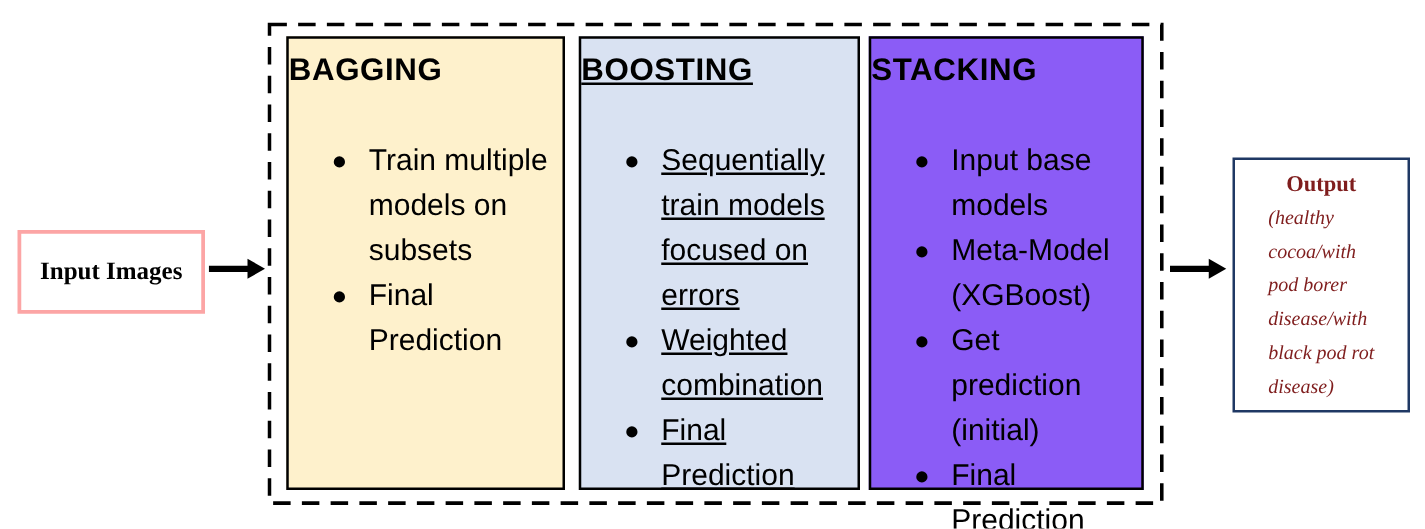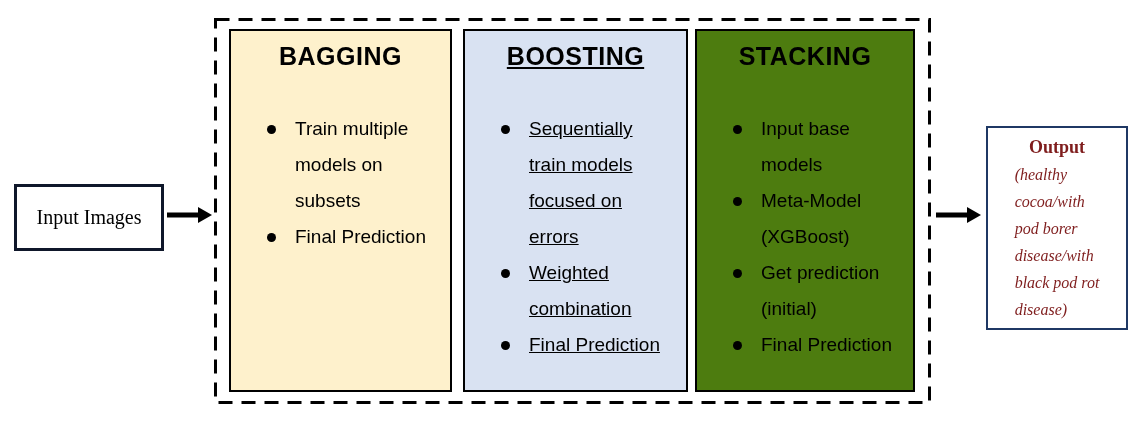--- a/index.html
+++ b/index.html
@@ -12,25 +12,25 @@
     height: 423px;
     background: #ffffff;
     overflow: hidden;
   }
 
   
   .input-box {
     position: absolute;
     left: 14px; top: 184px;
     width: 150px; height: 67px;
-    border: 3px solid #0f172a;
+    border: 3px solid #fca5a5;
     background: #ffffff;
     display: flex; align-items: center; justify-content: center;
     font-family: "Liberation Serif", serif;
-    font-weight: normal;
+    font-weight: bold;
     font-size: 20px;
     color: #000000;
     text-align: center;
   }
 
   
   .arrow { position: absolute; width: 46px; height: 18px; }
   .arrow-1 { left: 167px; top: 206px; }
   .arrow-2 { left: 936px; top: 206px; }
 
@@ -47,37 +47,36 @@
     top: 29px;
     height: 363px;
     border: 2px solid #000000;
     padding: 10px 0 0 0;
   }
   .card-bagging  { left: 229px; width: 223px; }
   .card-boosting { left: 463px; width: 225px; }
   .card-stacking { left: 695px; width: 220px; }
 
   .card-title {
-    text-align: center;
     font-weight: bold;
     font-size: 25px;
     line-height: 30px;
     color: #000000;
     letter-spacing: 0.5px;
   }
 
   .card ul {
     list-style: none;
     margin-top: 40px;
   }
   .card li {
     position: relative;
     padding-left: 64px;
     padding-right: 4px;
-    font-size: 19px;
+    font-size: 24px;
     line-height: 36px;
     color: #000000;
     white-space: pre-line;
   }
   .card li::before {
     content: "";
     position: absolute;
     left: 36px; top: 14px;
     width: 9px; height: 9px;
     border-radius: 50%;
@@ -150,21 +149,21 @@
 focused on
 errors</li>
 
         <li>Weighted
 combination</li>
 
         <li>Final Prediction</li>
       </ul>
   </div>
 
-  <div class="card card-stacking" style="background-color: #4d7c0f;">
+  <div class="card card-stacking" style="background-color: #8b5cf6;">
     <div class="card-title">STACKING</div>
     <ul>
 
         <li>Input base
 models</li>
 
         <li>Meta-Model
 (XGBoost)</li>
 
         <li>Get prediction

